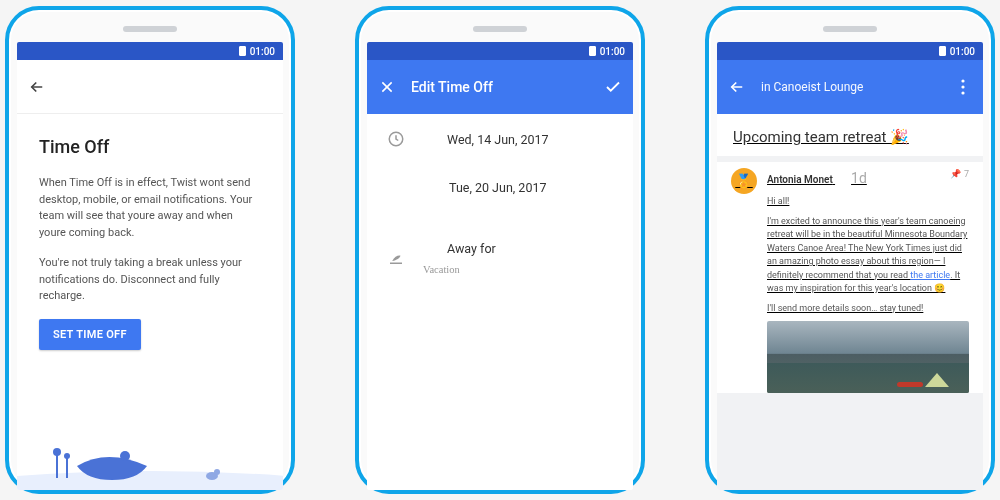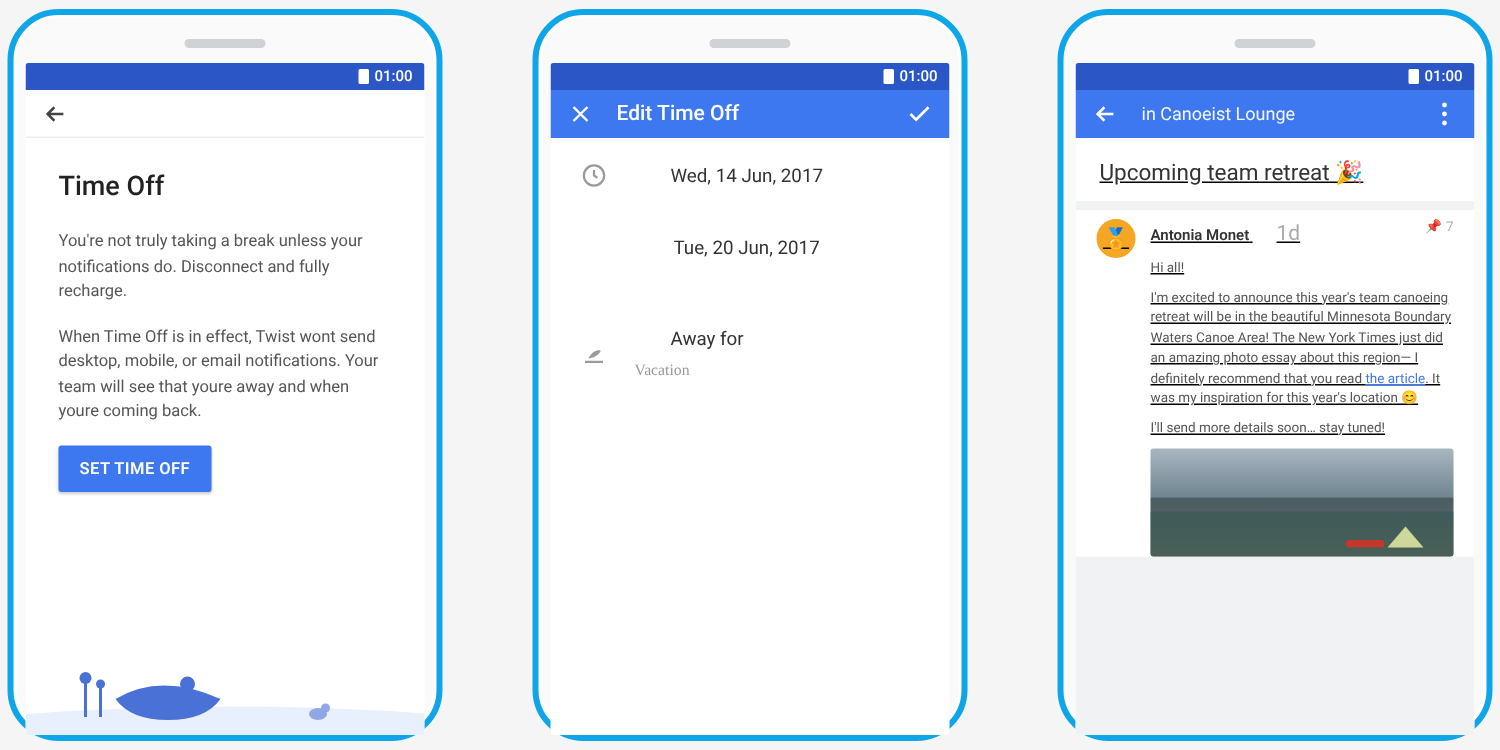--- a/index.html
+++ b/index.html
@@ -3,21 +3,21 @@
 <meta charset="utf-8">
 <style>
   * { box-sizing: border-box; margin: 0; padding: 0; }
   html, body { width: 1000px; height: 500px; background: #f5f5f5; font-family: -apple-system, "Segoe UI", Roboto, Arial, sans-serif; overflow: hidden; }
   .stage { display: flex; gap: 60px; justify-content: center; align-items: flex-start; padding-top: 6px; }
   .phone { width: 290px; background: #fafafa; border: 4px solid #0ea5e9; border-radius: 34px; padding: 8px 8px 0 8px; position: relative; box-shadow: inset 0 0 0 2px #fff; }
   .speaker { width: 54px; height: 6px; background: #cfd2d6; border-radius: 4px; margin: 8px auto 10px auto; }
   .screen { background: #fff; border-radius: 2px; height: 448px; overflow: hidden; position: relative; display: flex; flex-direction: column; }
   .statusbar { height: 18px; background: #2a56c6; color: #fff; display: flex; justify-content: flex-end; align-items: center; padding: 0 8px; font-size: 10px; font-weight: 500; gap: 4px; }
   .battery { width: 7px; height: 10px; border: 1px solid #fff; border-radius: 1px; position: relative; background: #fff; }
-  .appbar { height: 32px; background: #3e78f1; color: #fff; display: flex; align-items: center; padding: 0 10px; gap: 14px; }
+  .appbar { height: 54px; background: #3e78f1; color: #fff; display: flex; align-items: center; padding: 0 10px; gap: 14px; }
   .appbar.light { background: #fff; color: #444; border-bottom: 1px solid #eee; }
   .appbar .title { font-size: 14px; font-weight: 500; flex: 1; }
   .appbar .light-title { font-size: 12px; opacity: .95; flex: 1; }
   .iconbtn { width: 20px; height: 20px; display: flex; align-items: center; justify-content: center; cursor: pointer; }
   .content { flex: 1; overflow: hidden; position: relative; }
   
   .s1 .content { padding: 22px 22px 0 22px; color: #333; }
   .s1 h1 { font-size: 18px; font-weight: 500; margin-bottom: 18px; color: #222; }
   .s1 p { font-size: 11px; line-height: 1.5; margin-bottom: 14px; color: #555; }
   .cta { display: inline-block; background: #3e78f1; color: #fff; font-size: 11px; font-weight: 600; letter-spacing: .3px; padding: 9px 14px; border-radius: 2px; box-shadow: 0 1px 2px rgba(0,0,0,.2); cursor: pointer; }
@@ -60,22 +60,22 @@
       <div class="appbar light">
         <span class="iconbtn">
           <svg width="18" height="18" viewBox="0 0 24 24" fill="none" stroke="#444" stroke-width="2.2">
               <path d="M19 12H5"></path>
               <path d="M11 18l-6-6 6-6"></path>
             </svg>
         </span>
       </div>
       <div class="content">
         <h1>Time Off</h1>
+        <p>When Time Off is in effect, Twist wont send desktop, mobile, or email notifications. Your team will see that youre away and when youre coming back.</p>
         <p>You're not truly taking a break unless your notifications do. Disconnect and fully recharge.</p>
-        <p>When Time Off is in effect, Twist wont send desktop, mobile, or email notifications. Your team will see that youre away and when youre coming back.</p>
         <span class="cta">SET TIME OFF</span>
         <svg class="illus" viewBox="0 0 270 90" preserveAspectRatio="xMidYMax meet">
           <path d="M0 70 Q135 60 270 70 L270 90 L0 90 Z" fill="#e8effd"></path>
           <path d="M60 60 q30 -18 70 0 q-10 14 -35 14 q-25 0 -35 -14 Z" fill="#4a72d6"></path>
           <circle cx="108" cy="50" r="5" fill="#4a72d6"></circle>
           <line x1="40" y1="72" x2="40" y2="48" stroke="#4a72d6" stroke-width="2"></line>
           <circle cx="40" cy="46" r="4" fill="#4a72d6"></circle>
           <line x1="50" y1="72" x2="50" y2="52" stroke="#4a72d6" stroke-width="2"></line>
           <circle cx="50" cy="50" r="3" fill="#4a72d6"></circle>
           <ellipse cx="195" cy="70" rx="6" ry="4" fill="#8fa8e4"></ellipse>

